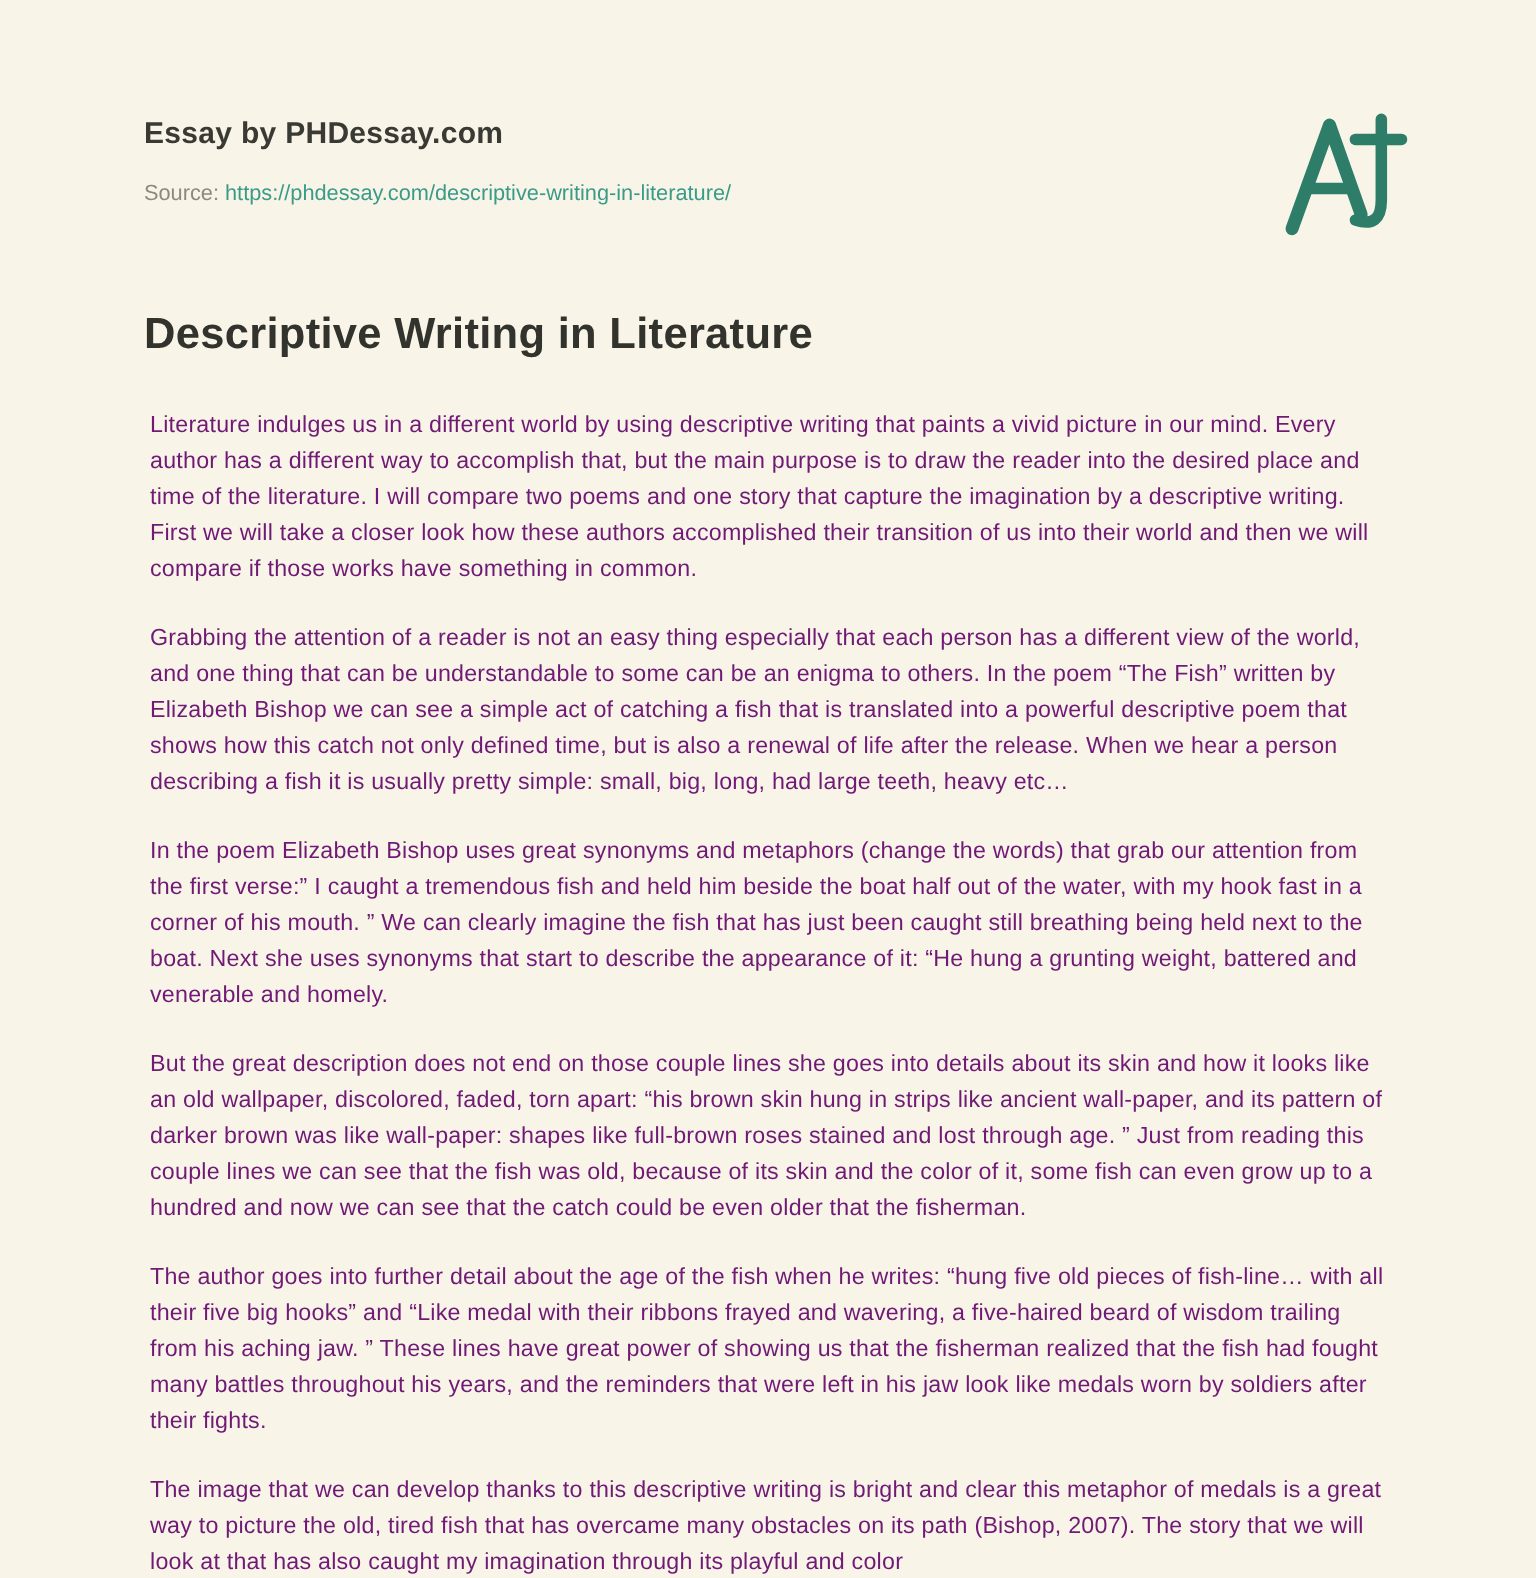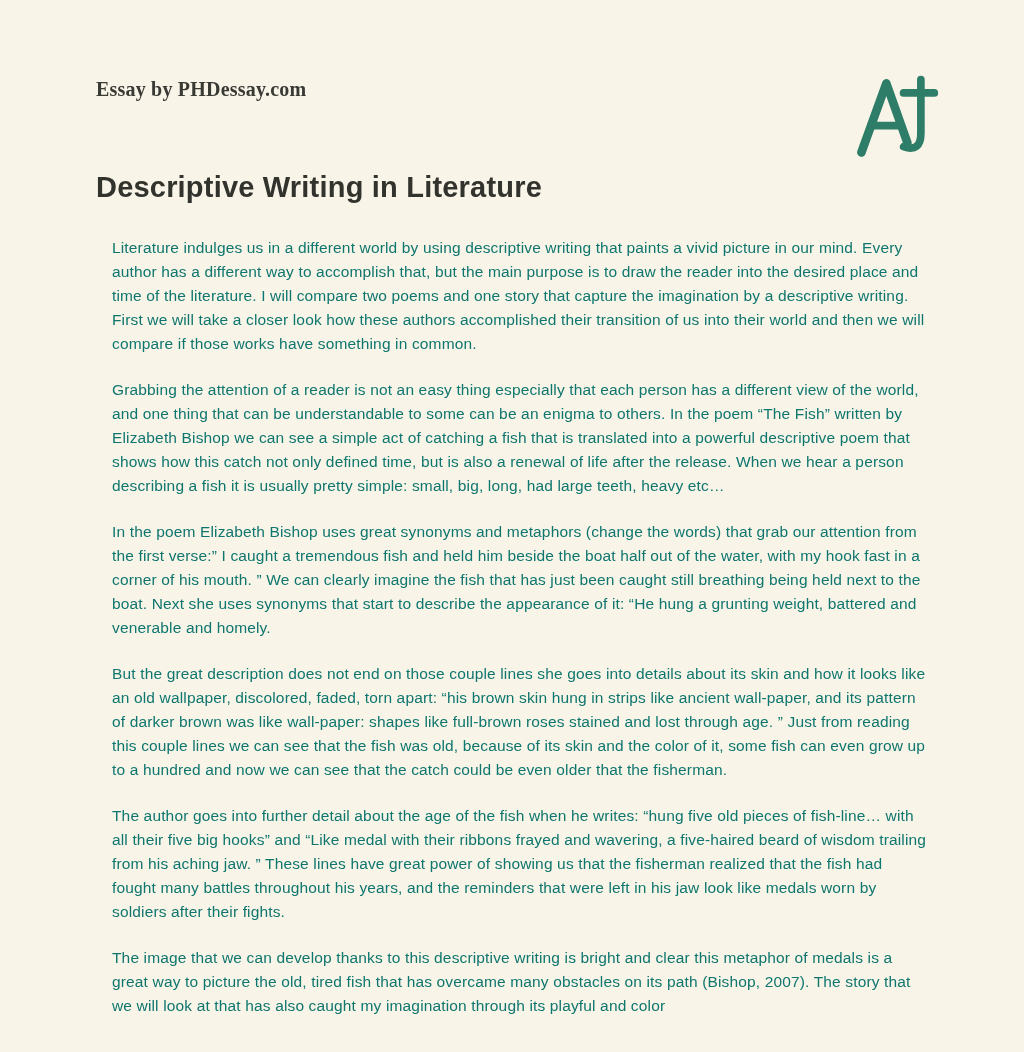--- a/index.html
+++ b/index.html
@@ -16,21 +16,20 @@
   .page {
     position: relative;
     width: 1024px;
     height: 1052px;
     box-sizing: border-box;
     padding: 78px 96px 0 96px;
   }
   .header {
     position: relative;
     margin-bottom: 70px;
-    font-family: Liberation Serif, serif;
   }
   .byline {
     font-size: 20px;
     font-weight: 600;
     color: #3a3a35;
     letter-spacing: 0.2px;
     margin: 0 0 20px 0;
   }
   .source-line {
     font-size: 14.5px;
@@ -51,33 +50,34 @@
   .title {
     font-size: 29px;
     font-weight: 700;
     color: #33332e;
     letter-spacing: 0.2px;
     margin: 0 0 32px 0;
   }
   .essay p {
     font-size: 15.5px;
     line-height: 24px;
-    color: #0f766e;
+    color: #701a75;
     letter-spacing: 0.15px;
-    margin: 0 0 22px 16px;
+    margin: 0 0 22px 4px;
     max-width: 836px;
   }
 </style>
 </head>
 <body>
 
 <div class="page">
 
   <div class="header">
     <p class="byline">Essay by PHDessay.com</p>
+    <p class="source-line"><span>Source: </span><a href="#">https://phdessay.com/descriptive-writing-in-literature/</a></p>
 
     <div class="logo">
       <svg viewBox="0 0 100 100" width="96" height="96" aria-hidden="true">
 
         <path d="M16 88 L42 16 L64 78" fill="none" stroke="#2e7d68" stroke-width="9" stroke-linecap="round" stroke-linejoin="round"></path>
         <path d="M26 60 L56 60" fill="none" stroke="#2e7d68" stroke-width="8" stroke-linecap="round"></path>
 
         <path d="M60 26 L92 26" fill="none" stroke="#2e7d68" stroke-width="8" stroke-linecap="round"></path>
 
         <path d="M78 12 L78 68 Q78 88 60 82" fill="none" stroke="#2e7d68" stroke-width="8" stroke-linecap="round"></path>

